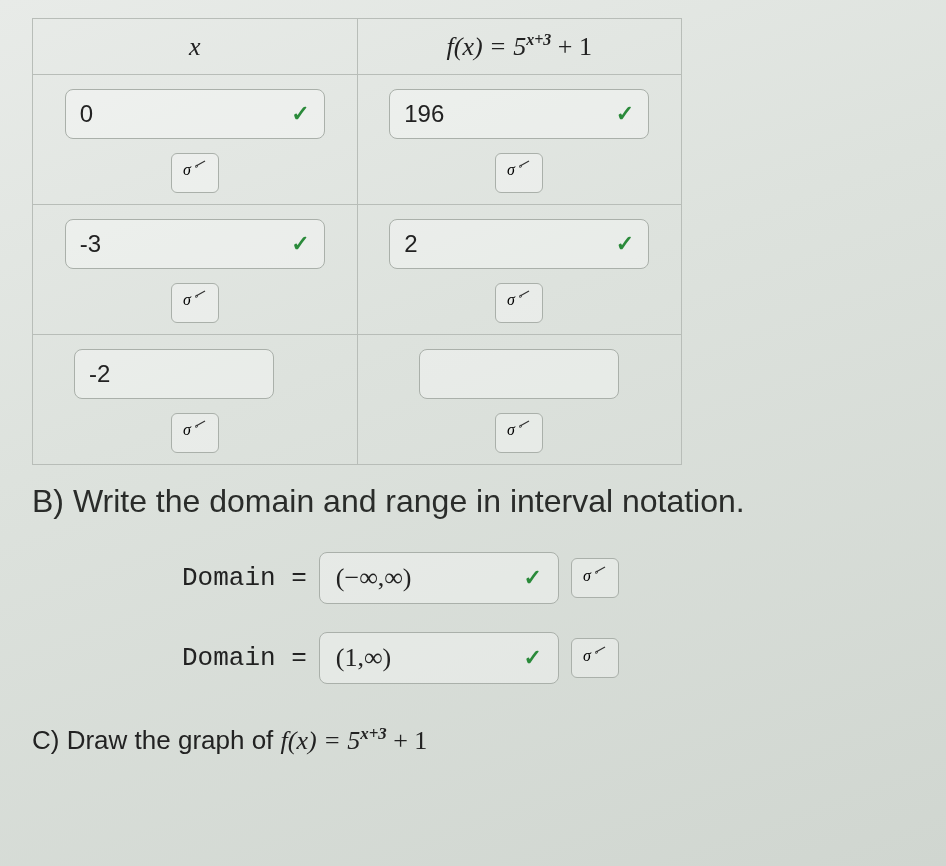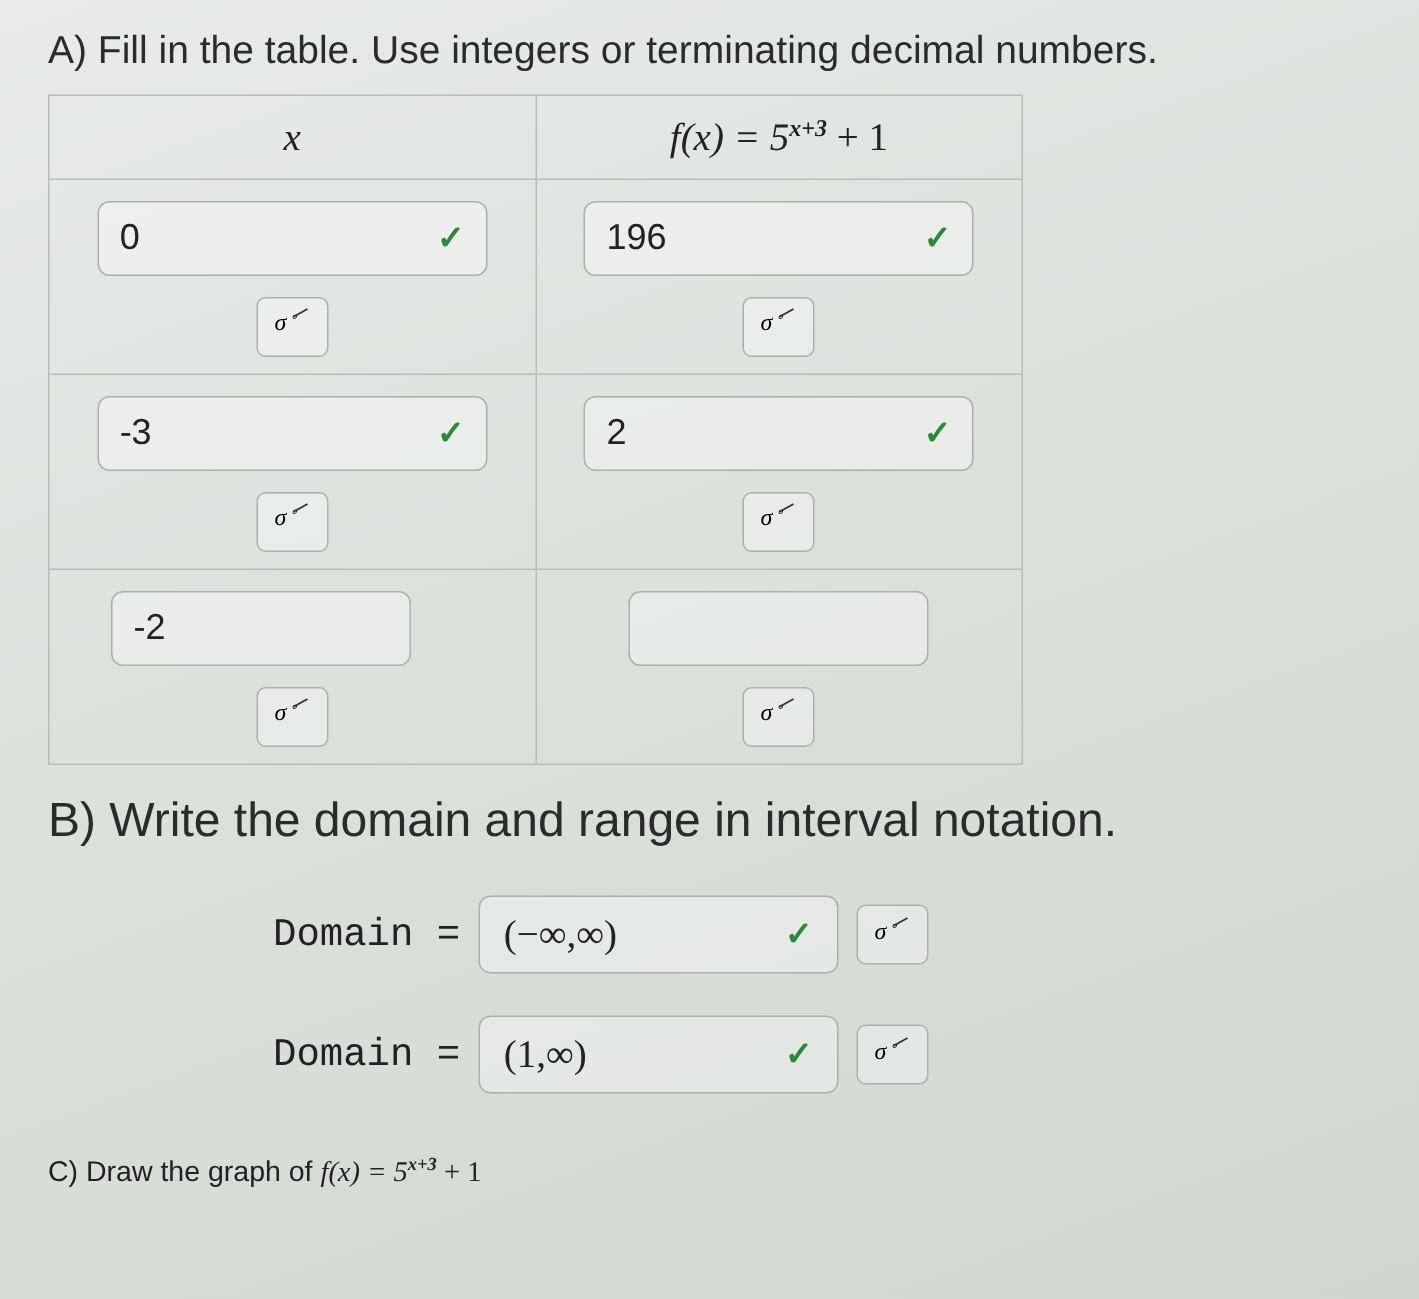--- a/index.html
+++ b/index.html
@@ -108,32 +108,31 @@
     align-items: center;
     justify-content: center;
     width: 48px; height: 40px;
     border: 1px solid #aab0aa;
     border-radius: 6px;
     background: rgba(255,255,255,0.35);
     margin-left: 12px;
   }
   .partC {
     margin-top: 40px;
-    font-size: 19px;
+    font-size: 26px;
   }
   .math { font-family: "Times New Roman", serif; font-style: italic; }
   .math .rm { font-style: normal; }
   .sup { font-size: 0.65em; vertical-align: super; font-weight: bold; }
 </style>
 </head>
 <body>
 
 <div class="page">
 
-  <p class="part-heading">A) Fill in the table. Use integers or terminating decimal numbers.</p>
 
   <table class="table">
     <tbody>
         <tr>
       <th class="hdr-cell" style="width:50%">
         <span class="math">x</span>
       </th>
       <th class="hdr-cell" style="width:50%">
         <span class="math">
           <span>f(x) = 5</span><span class="sup">x+3</span><span class="rm"> + 1</span>

